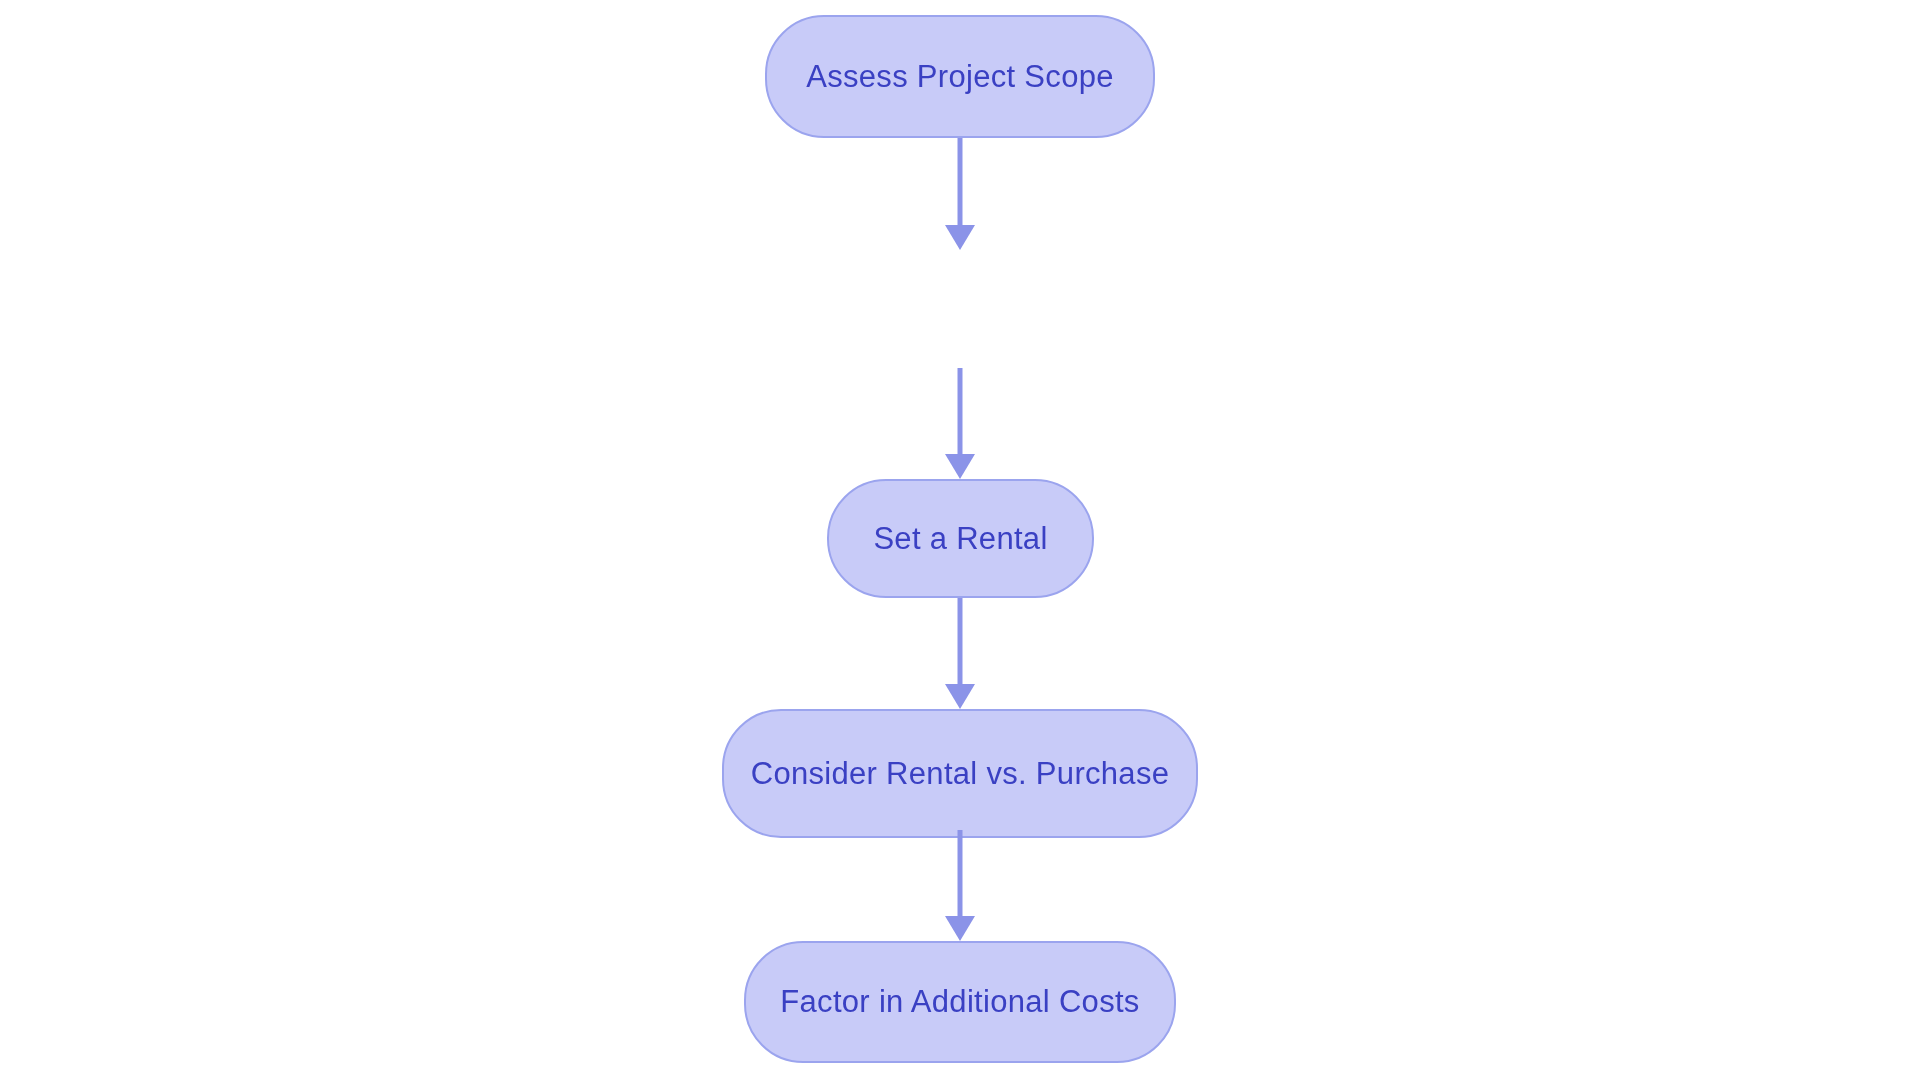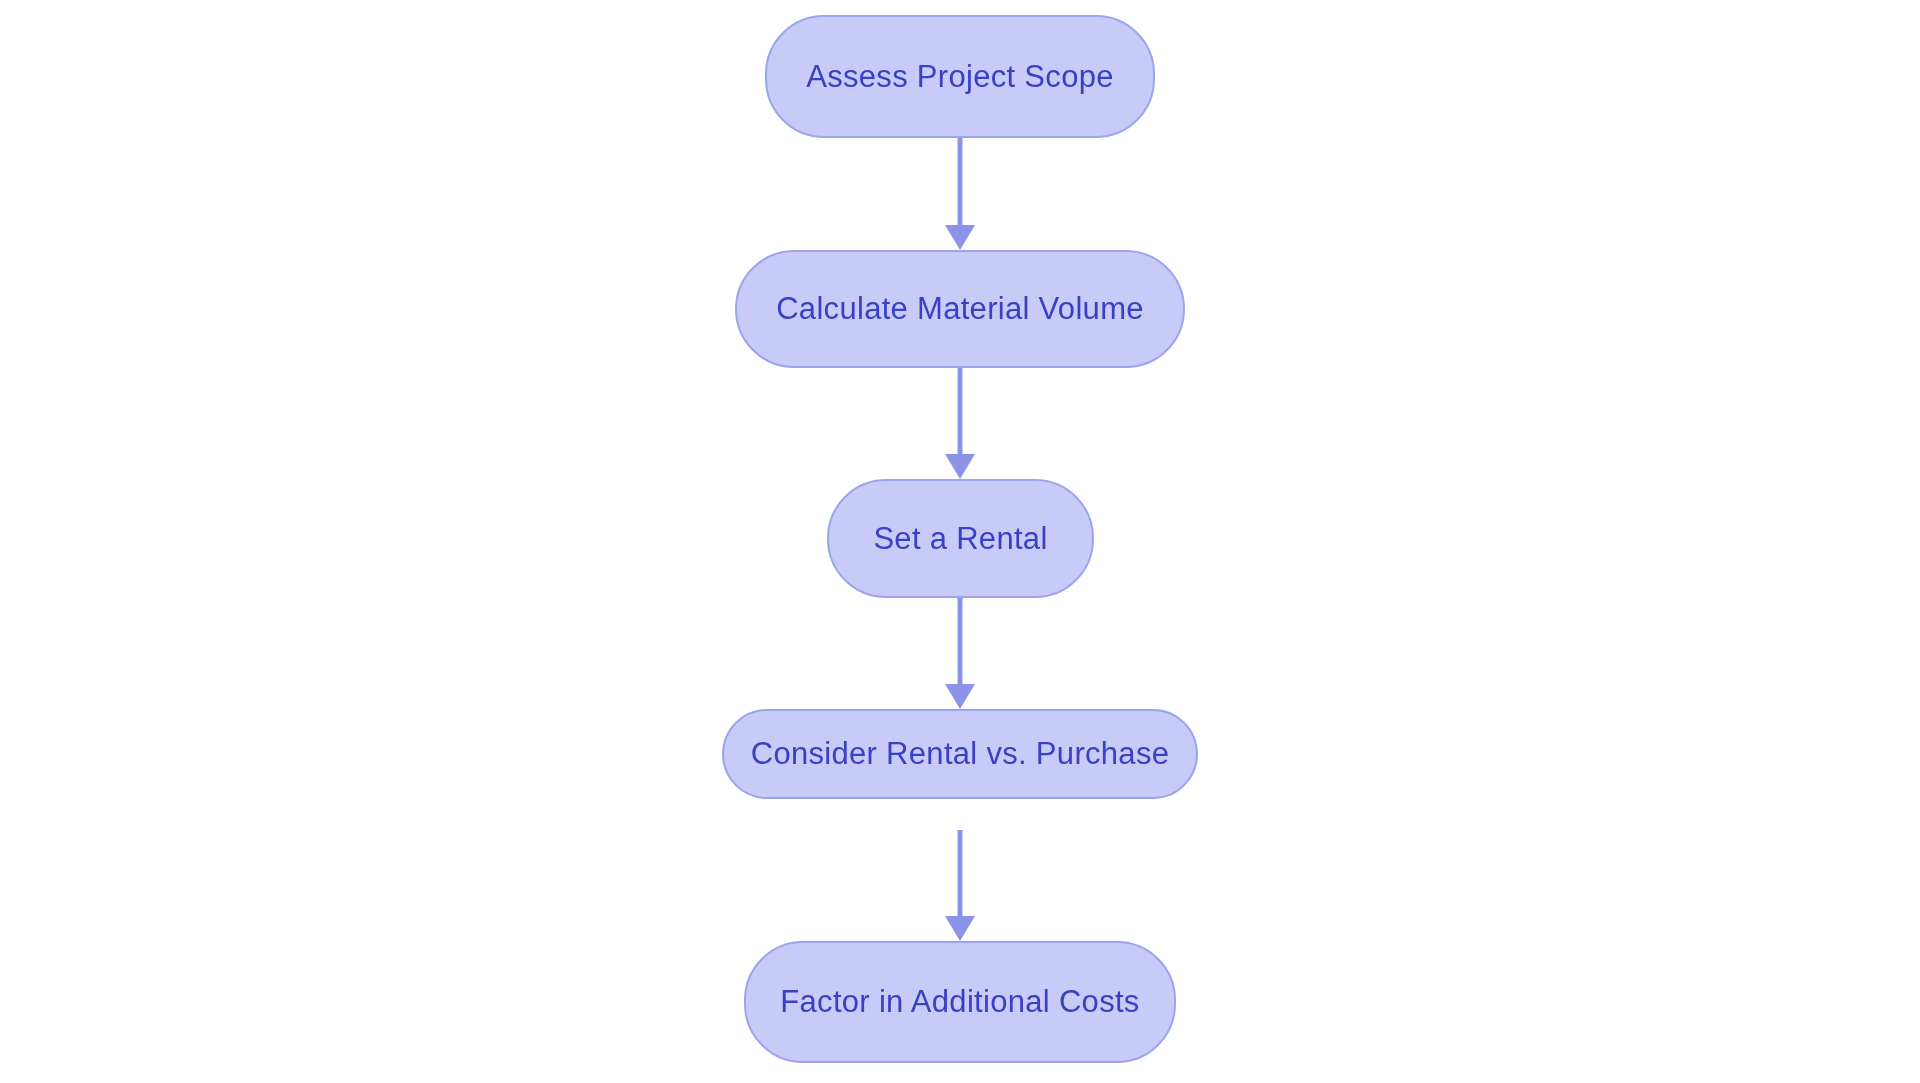--- a/index.html
+++ b/index.html
@@ -34,21 +34,21 @@
     color: var(--node-text);
     font-size: 31px;
     font-weight: 500;
     letter-spacing: 0.3px;
     white-space: nowrap;
     text-align: center;
   }
   .n1 { left: 765px; top: 15px;  width: 390px; height: 123px; }
   .n2 { left: 735px; top: 250px; width: 450px; height: 118px; }
   .n3 { left: 827px; top: 479px; width: 267px; height: 119px; }
-  .n4 { left: 722px; top: 709px; width: 476px; height: 90px; }
+  .n4 { left: 722px; top: 709px; width: 476px; height: 129px; }
   .n5 { left: 744px; top: 941px; width: 432px; height: 122px; }
   .arrow { position: absolute; left: 940px; display: block; }
   .a1 { top: 138px; }
   .a2 { top: 368px; }
   .a3 { top: 598px; }
   .a4 { top: 830px; }
   .arrow line { stroke: var(--arrow); stroke-width: 5; }
   .arrow polygon { fill: var(--arrow); }
 </style>
 </head>
@@ -58,23 +58,20 @@
 
   <div class="node n1">
     <span class="node-label">Assess Project Scope</span>
   </div>
 
   <svg class="arrow a1" width="40" height="112" viewBox="0 0 40 112">
     <line x1="20" y1="0" x2="20" y2="90"></line>
     <polygon points="5,87 35,87 20,112"></polygon>
   </svg>
 
-  <div class="node n2">
-    <span class="node-label">Calculate Material Volume</span>
-  </div>
 
   <svg class="arrow a2" width="40" height="111" viewBox="0 0 40 111">
     <line x1="20" y1="0" x2="20" y2="89"></line>
     <polygon points="5,86 35,86 20,111"></polygon>
   </svg>
 
   <div class="node n3">
     <span class="node-label">Set a Rental</span>
   </div>
 

